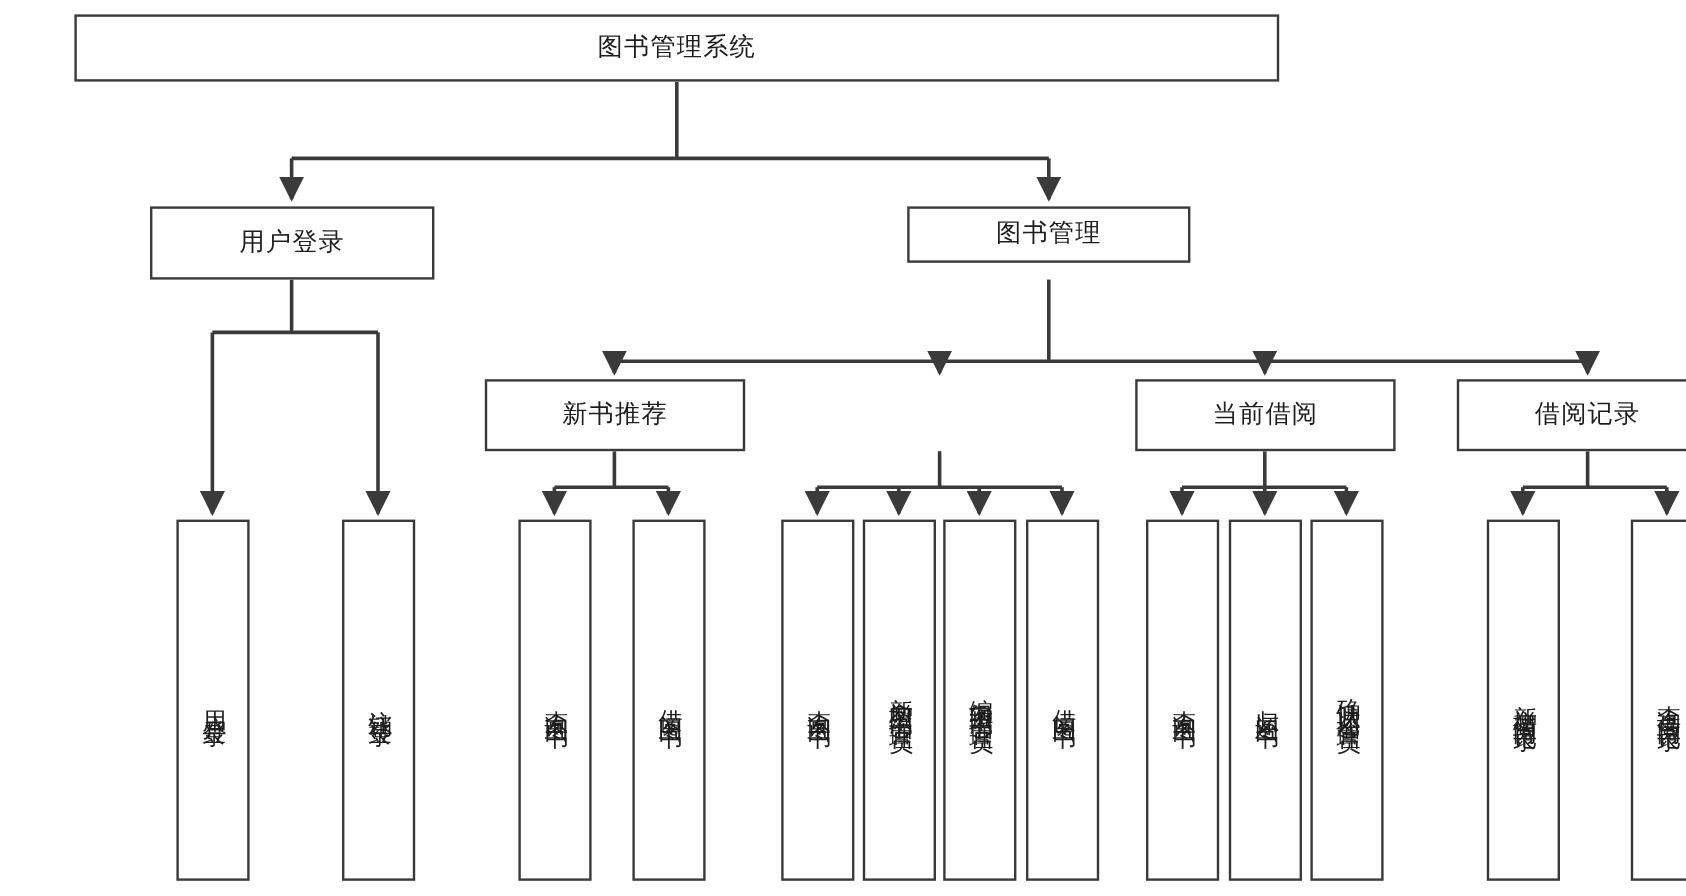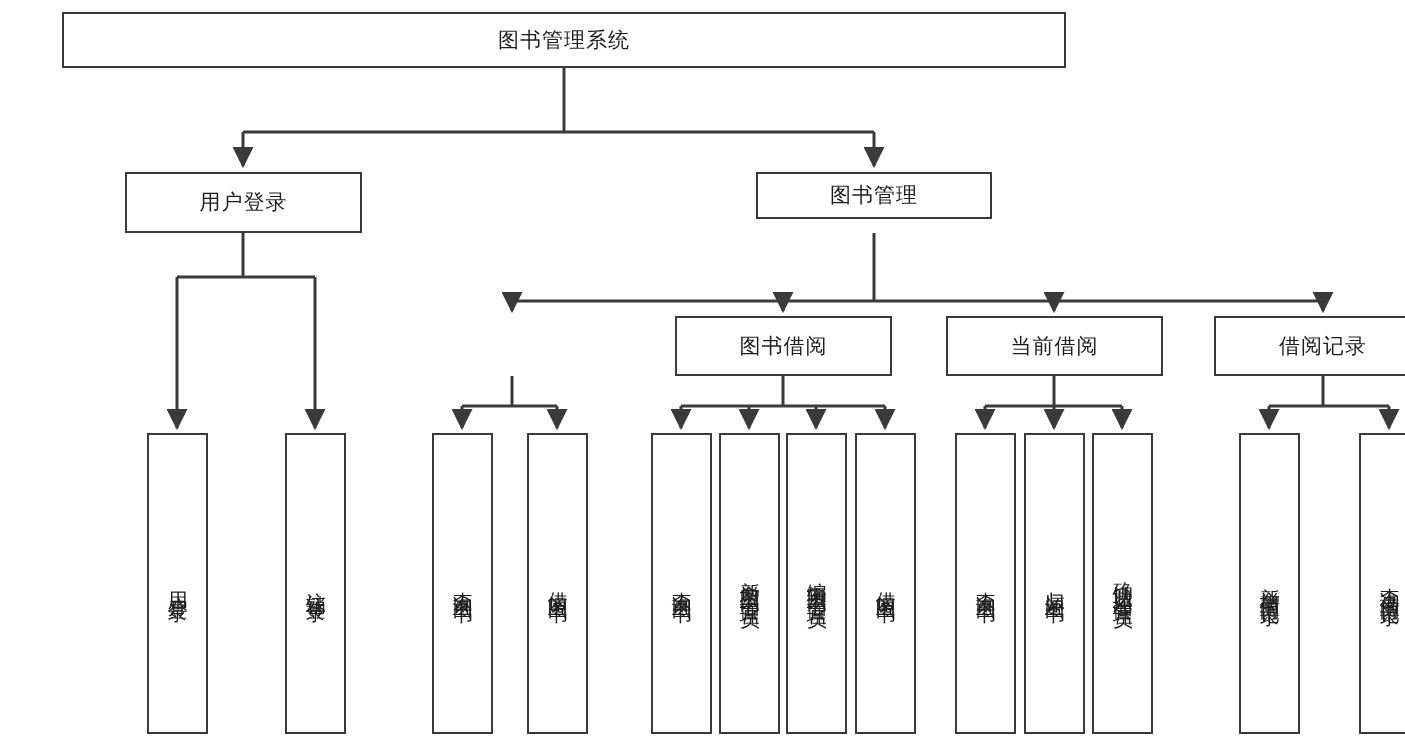--- a/index.html
+++ b/index.html
@@ -123,22 +123,22 @@
     <span>图书管理系统</span>
   </div>
 
   <div class="node h" style="left:81px; top:172px; width:237px; height:61px;">
     <span>用户登录</span>
   </div>
   <div class="node h" style="left:712px; top:172px; width:236px; height:47px;">
     <span>图书管理</span>
   </div>
 
-  <div class="node h" style="left:631px; top:316px; width:217px; height:60px;">
-    <span>图书借阅</span>
+  <div class="node h" style="left:360px; top:316px; width:217px; height:60px;">
+    <span>新书推荐</span>
   </div>
   <div class="node h" style="left:1170px; top:316px; width:218px; height:60px;">
     <span>借阅记录</span>
   </div>
   <div class="node h" style="left:902px; top:316px; width:217px; height:60px;">
     <span>当前借阅</span>
   </div>
 
   <div class="node v" style="left:103px; top:433px; width:61px; height:301px;">
     <span class="vtext">用户登录</span>

